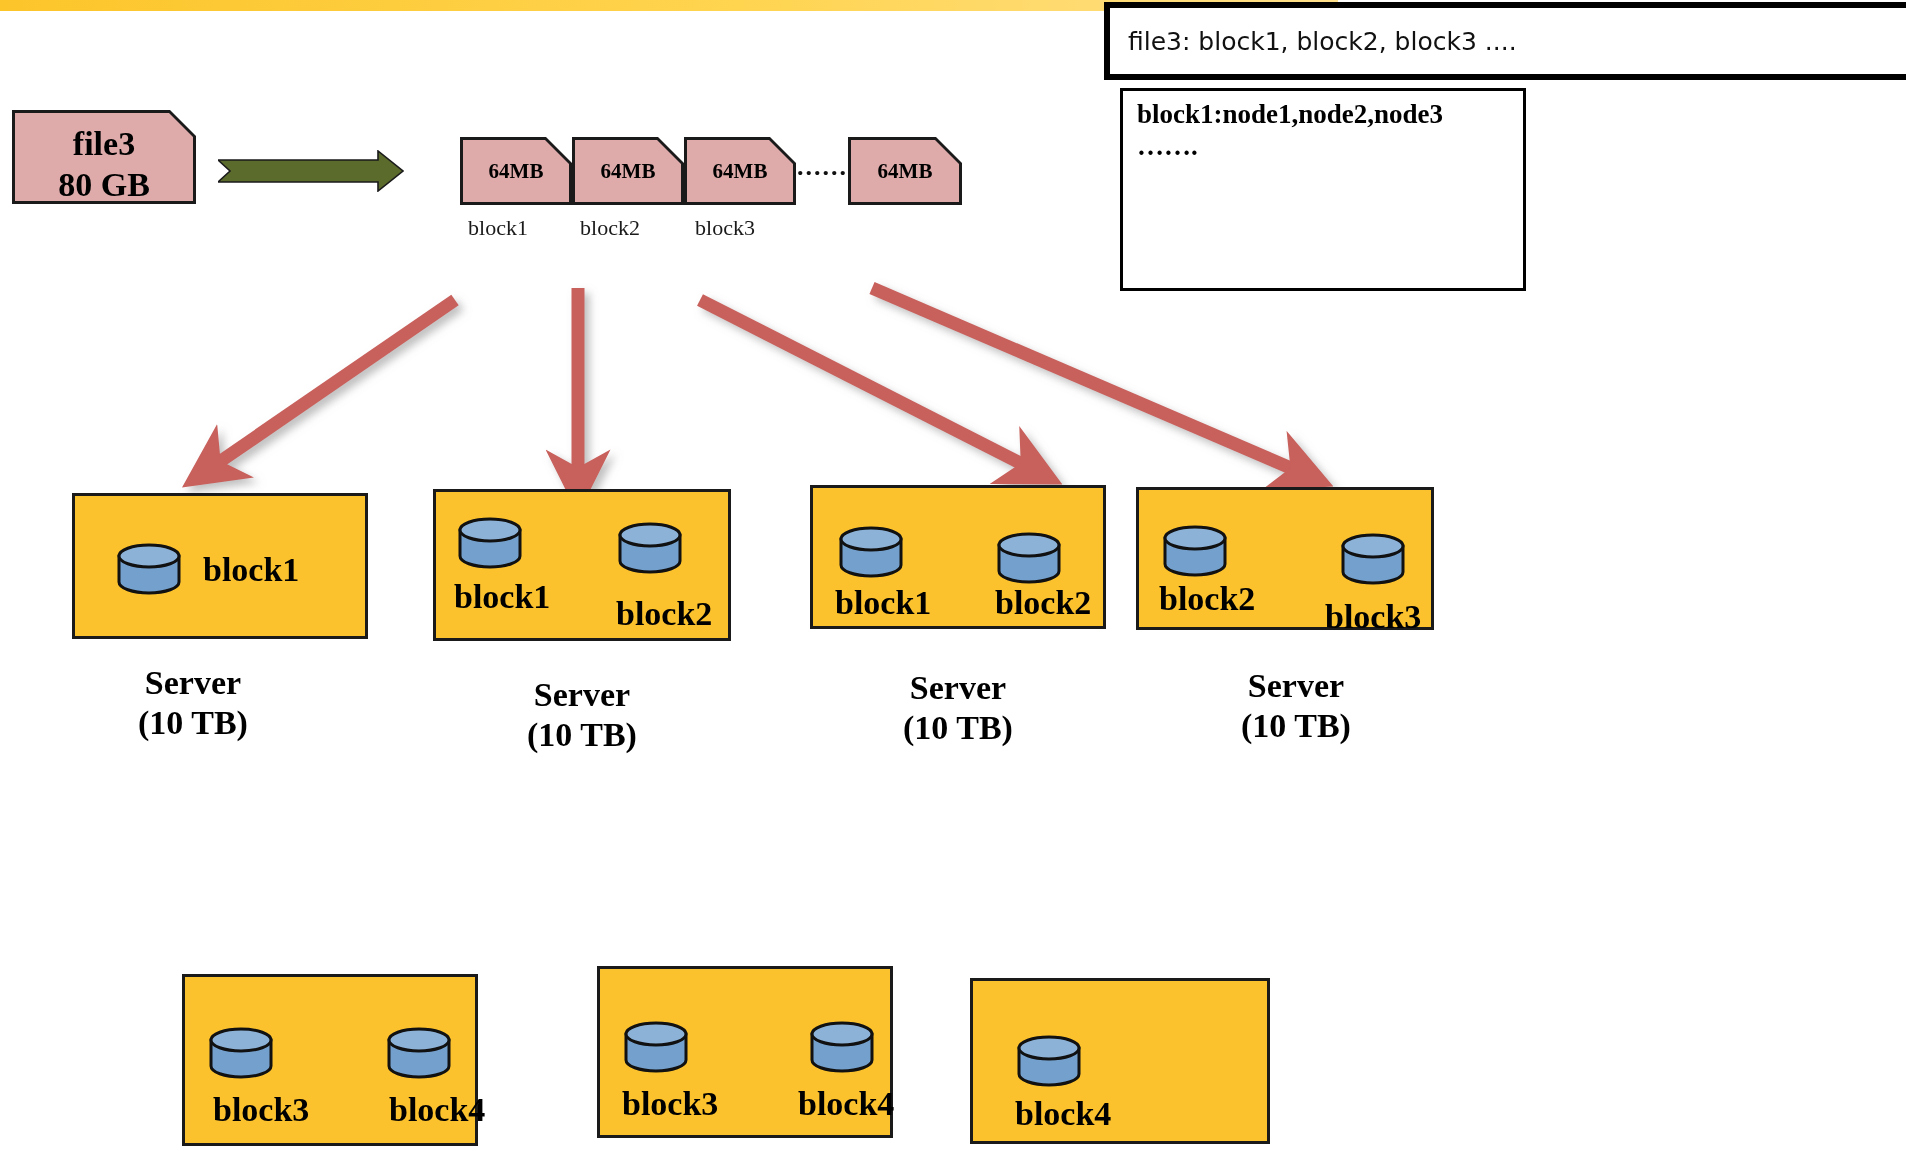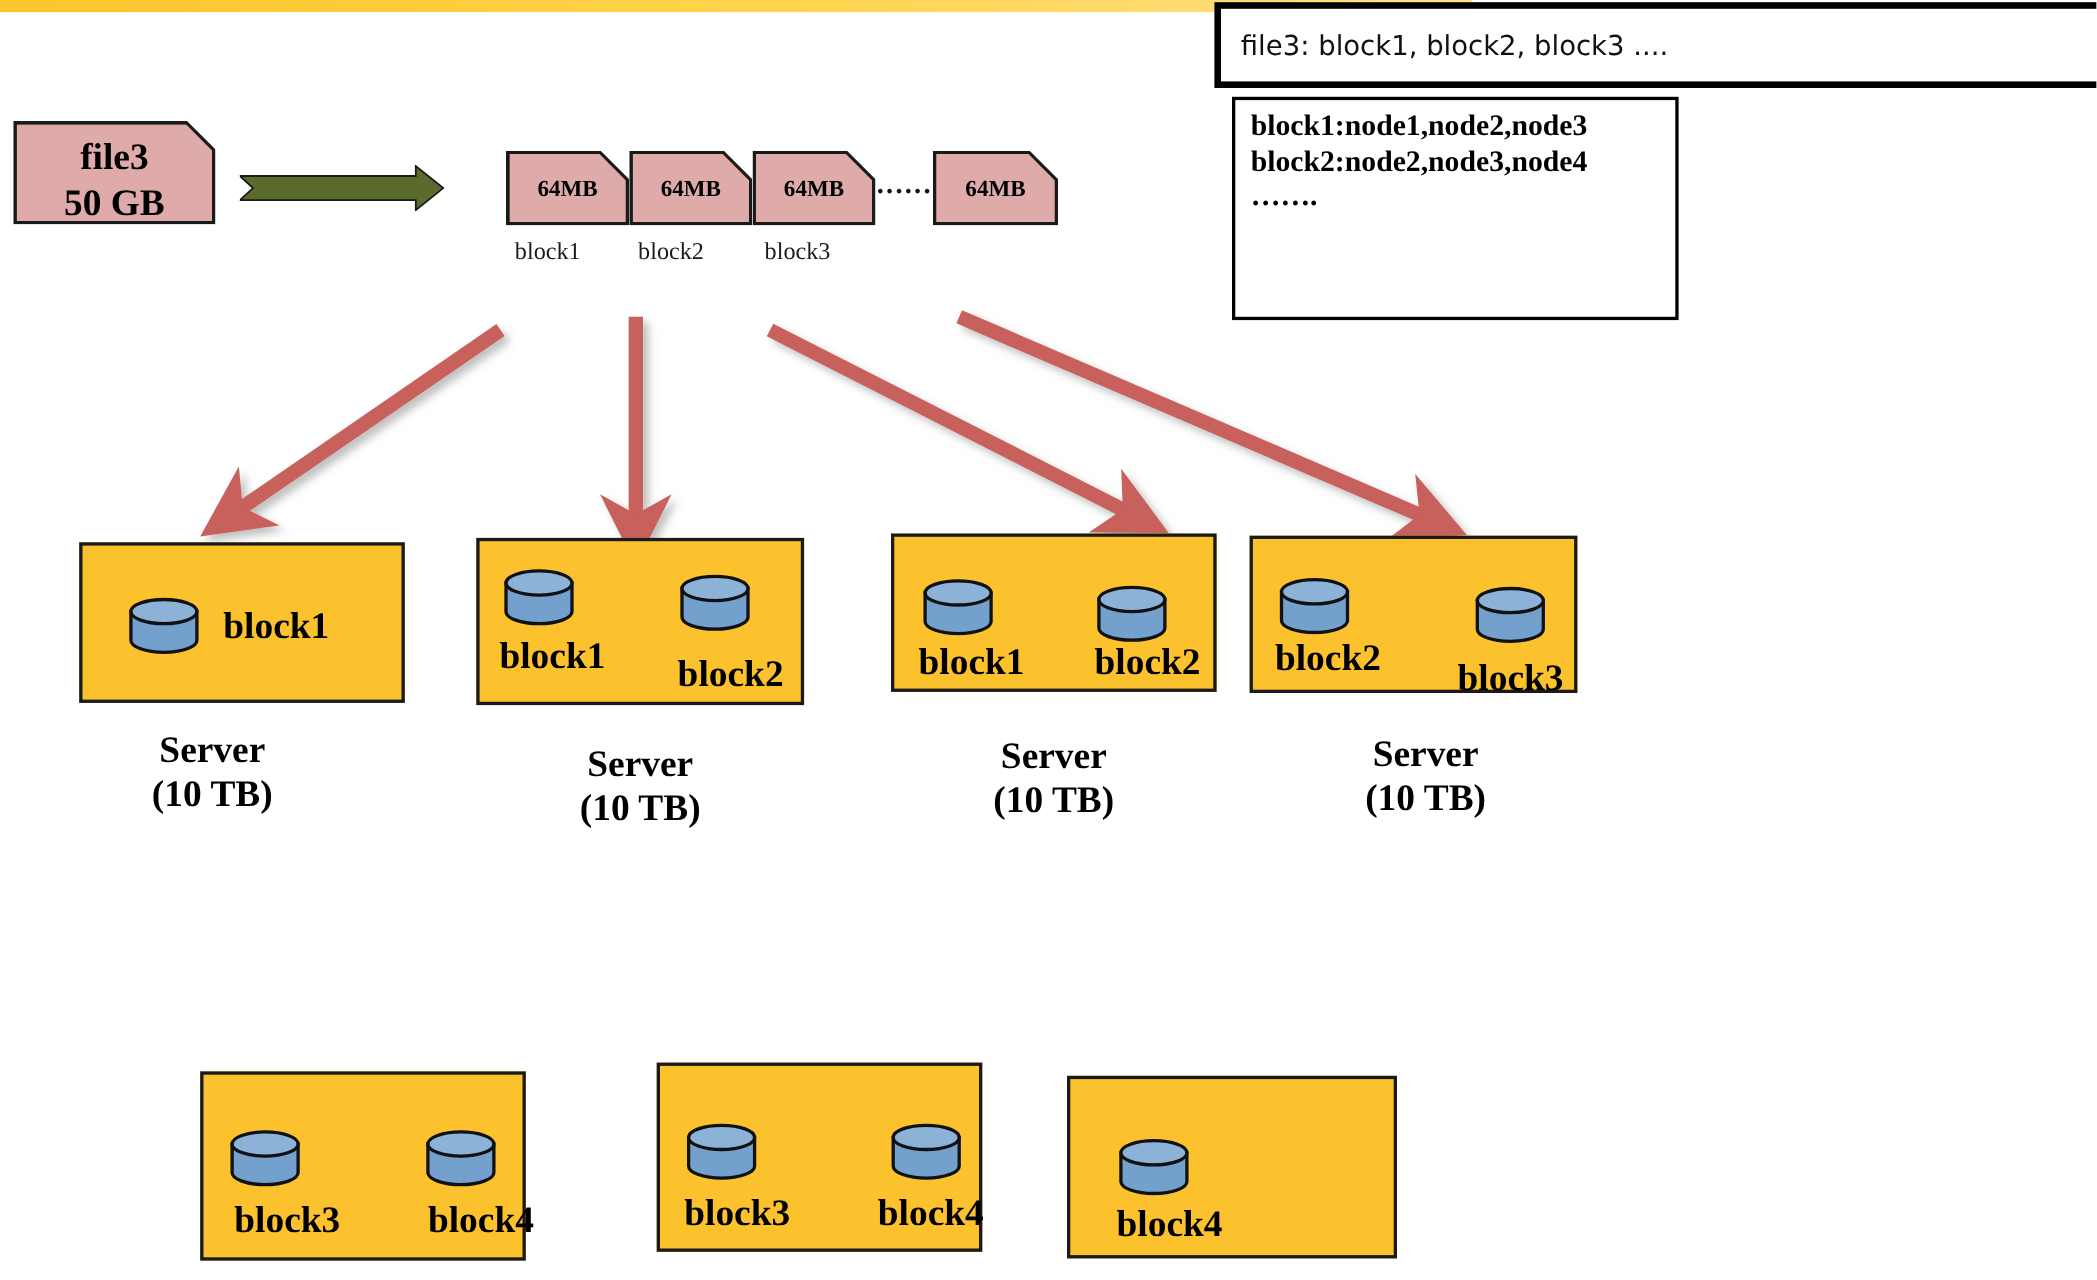--- a/index.html
+++ b/index.html
@@ -177,21 +177,21 @@
 <body>
 
 <div id="slide">
 
   <div class="top-stripe"></div>
 
   <div id="file-box" class="doc-shape doc-clip">
     <div class="doc-inner">
       <div class="doc-label">
         <div>file3</div>
-        <div>50 GB</div>
+        <div>80 GB</div>
       </div>
     </div>
   </div>
 
   <svg id="green-arrow" class="abs" viewBox="0 0 186 42">
     <polygon points="0,10 160,10 160,1 185,21 160,41 160,32 0,32 12,21" fill="#5b6b2c" stroke="#1a1a1a" stroke-width="1.6"></polygon>
   </svg>
 
   <div id="chunk1" class="doc-shape doc-clip chunk">
     <div class="doc-inner">
@@ -218,21 +218,20 @@
   <div id="cap1" class="chunk-caption">block1</div>
   <div id="cap2" class="chunk-caption">block2</div>
   <div id="cap3" class="chunk-caption">block3</div>
 
   <div id="file-map-box" class="info-box">
     <div id="file-map-text">file3: block1, block2, block3 ....</div>
   </div>
 
   <div id="block-map-box" class="info-box">
     <div class="map-line">block1:node1,node2,node3</div>
-    <div class="map-line">block2:node2,node3,node4</div>
     <div class="map-line">…….</div>
   </div>
 
   <svg id="red-arrows" viewBox="0 0 1906 1164">
     <defs>
       <filter id="softshadow" x="-30%" y="-30%" width="180%" height="180%">
         <feDropShadow dx="5" dy="5" stdDeviation="4" flood-color="#888888" flood-opacity="0.55"></feDropShadow>
       </filter>
       <marker id="redhead" markerWidth="5" markerHeight="5" refX="2.2" refY="2.5" orient="auto" markerUnits="strokeWidth">
         <path d="M0,0 L5,2.5 L0,5 L1.4,2.5 z" fill="#c8605c"></path>

